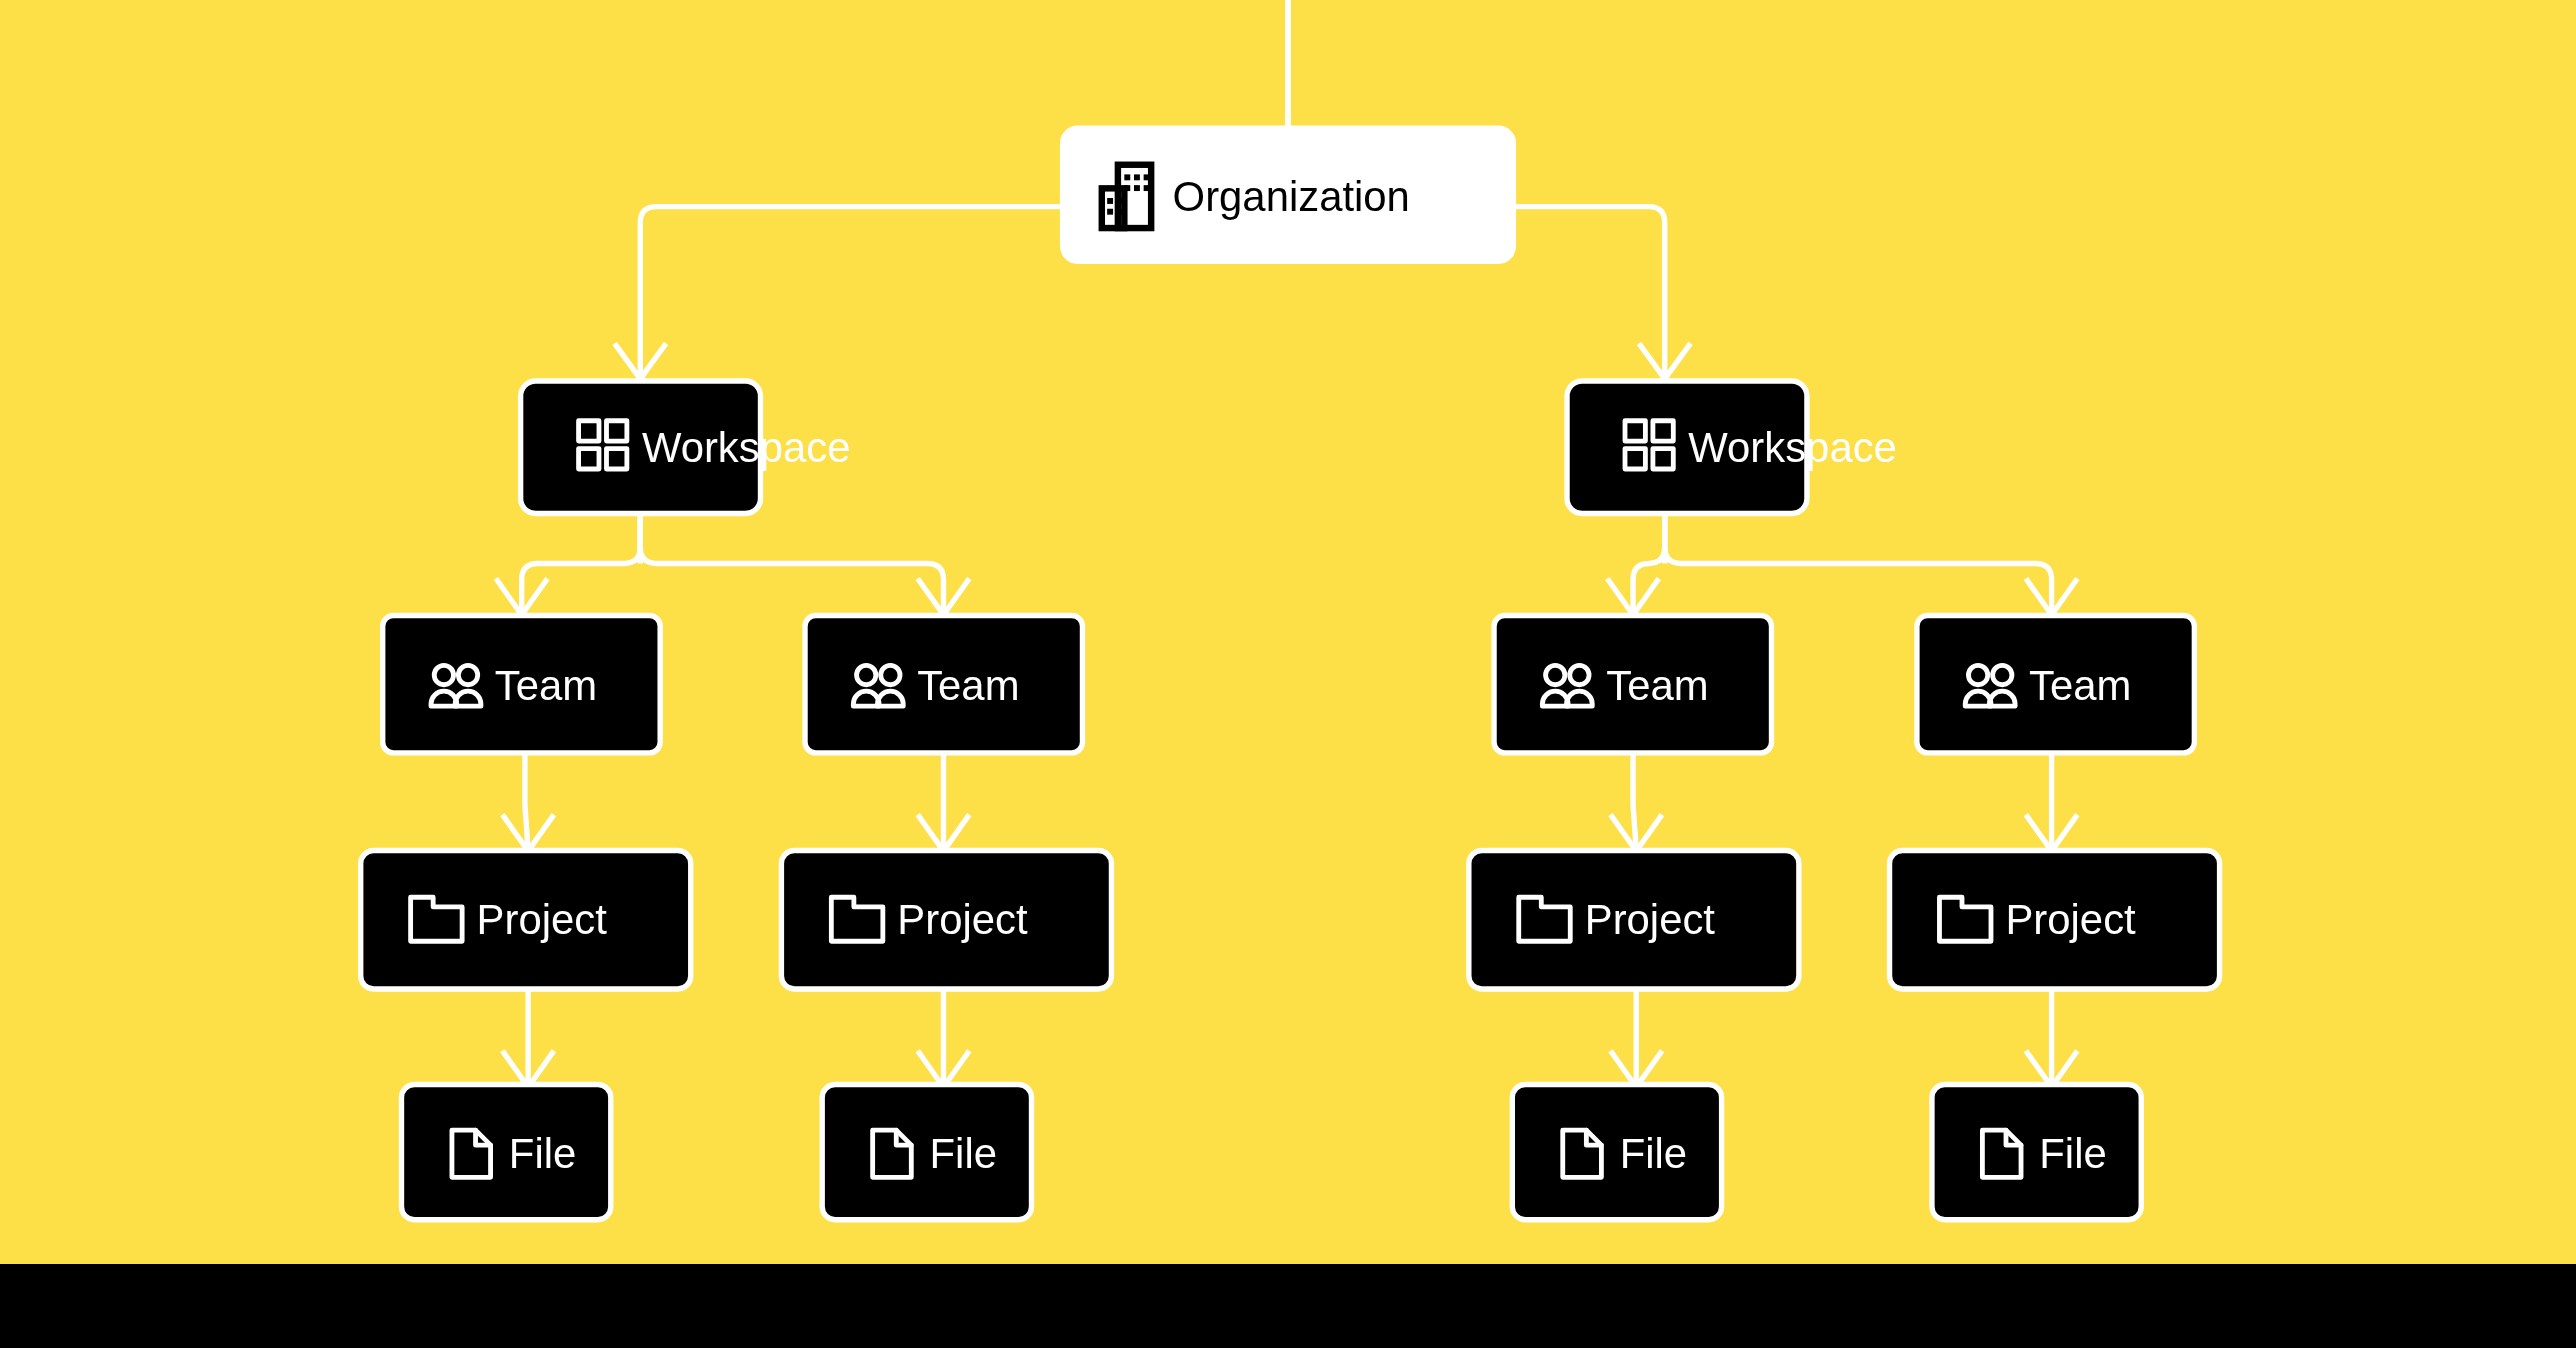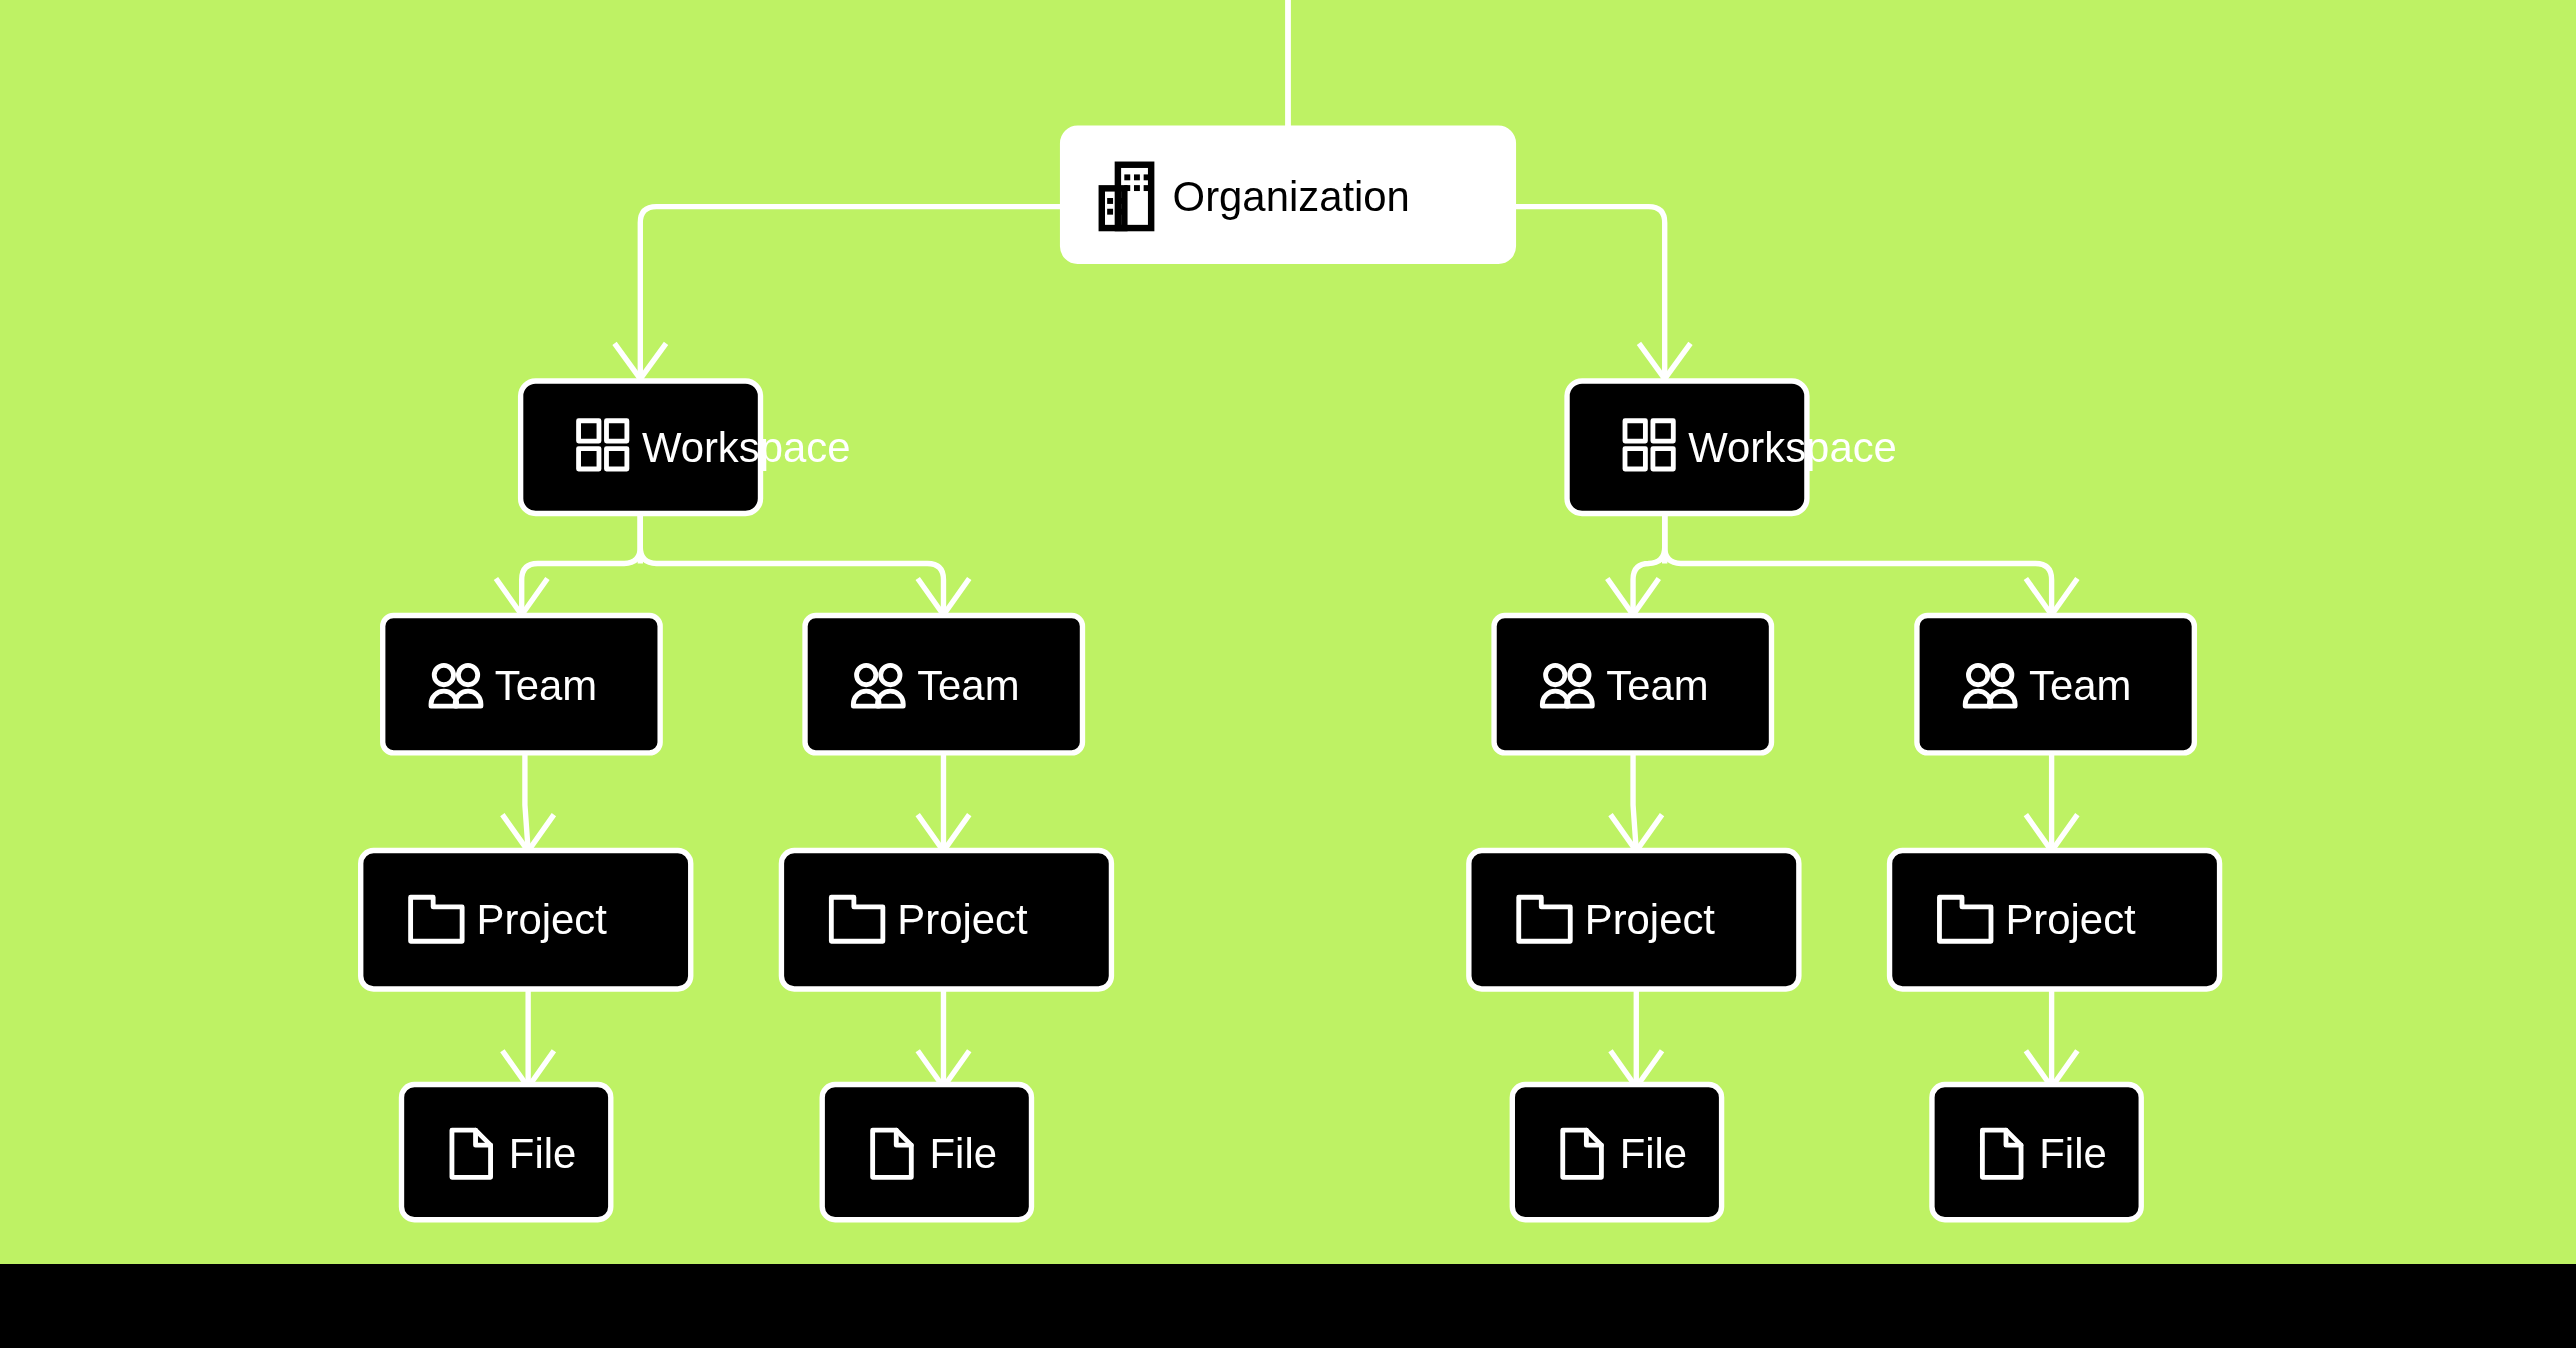--- a/index.html
+++ b/index.html
@@ -10,21 +10,21 @@
   body {
     width: 2576px;
     height: 1348px;
     overflow: hidden;
     font-family: "Liberation Sans", sans-serif;
   }
   #canvas {
     position: relative;
     width: 2576px;
     height: 1264px;
-    background: #bef264;
+    background: #fde047;
   }
   svg.diagram {
     position: absolute;
     top: 0; left: 0;
     width: 2576px;
     height: 1348px;
     display: block;
   }
   .node-rect-dark {
     fill: #000000;

